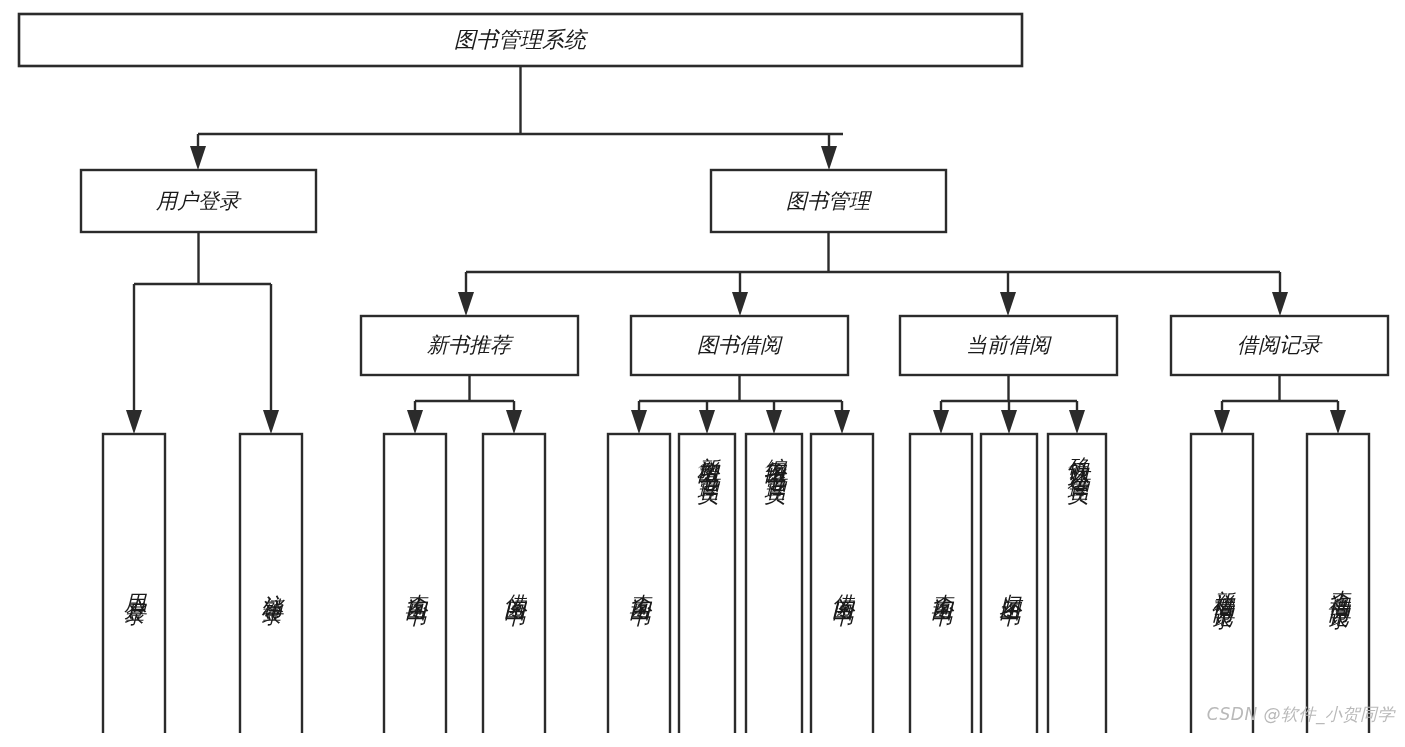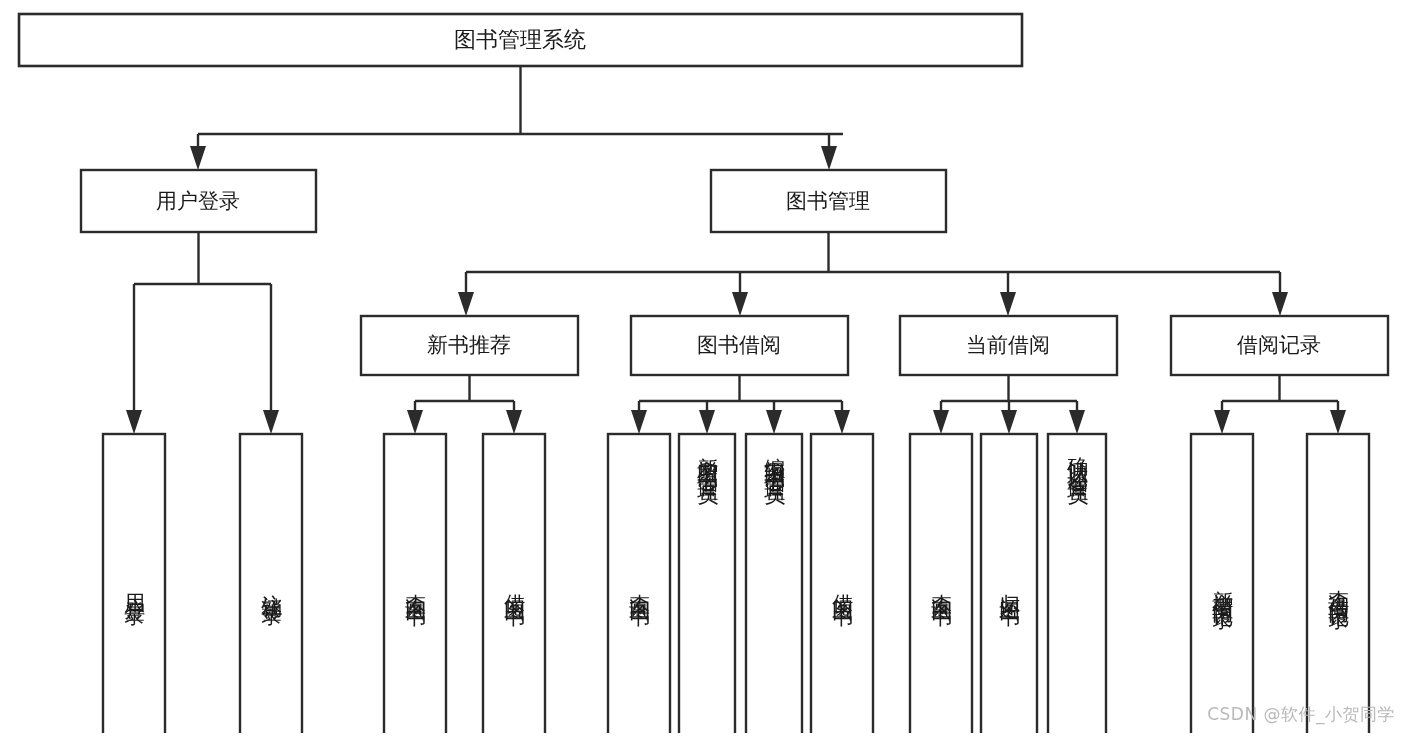--- a/index.html
+++ b/index.html
@@ -10,20 +10,21 @@
   }
   body {
     font-family: "DejaVu Sans", "Liberation Sans", sans-serif;
   }
   #diagram-root {
     position: relative;
     width: 1405px;
     height: 733px;
     background: #ffffff;
     overflow: hidden;
+    font-style: italic;
   }
   svg.diagram-canvas {
     position: absolute;
     left: 0;
     top: 0;
     width: 1405px;
     height: 747px;
   }
   .node-box {
     fill: #ffffff;

